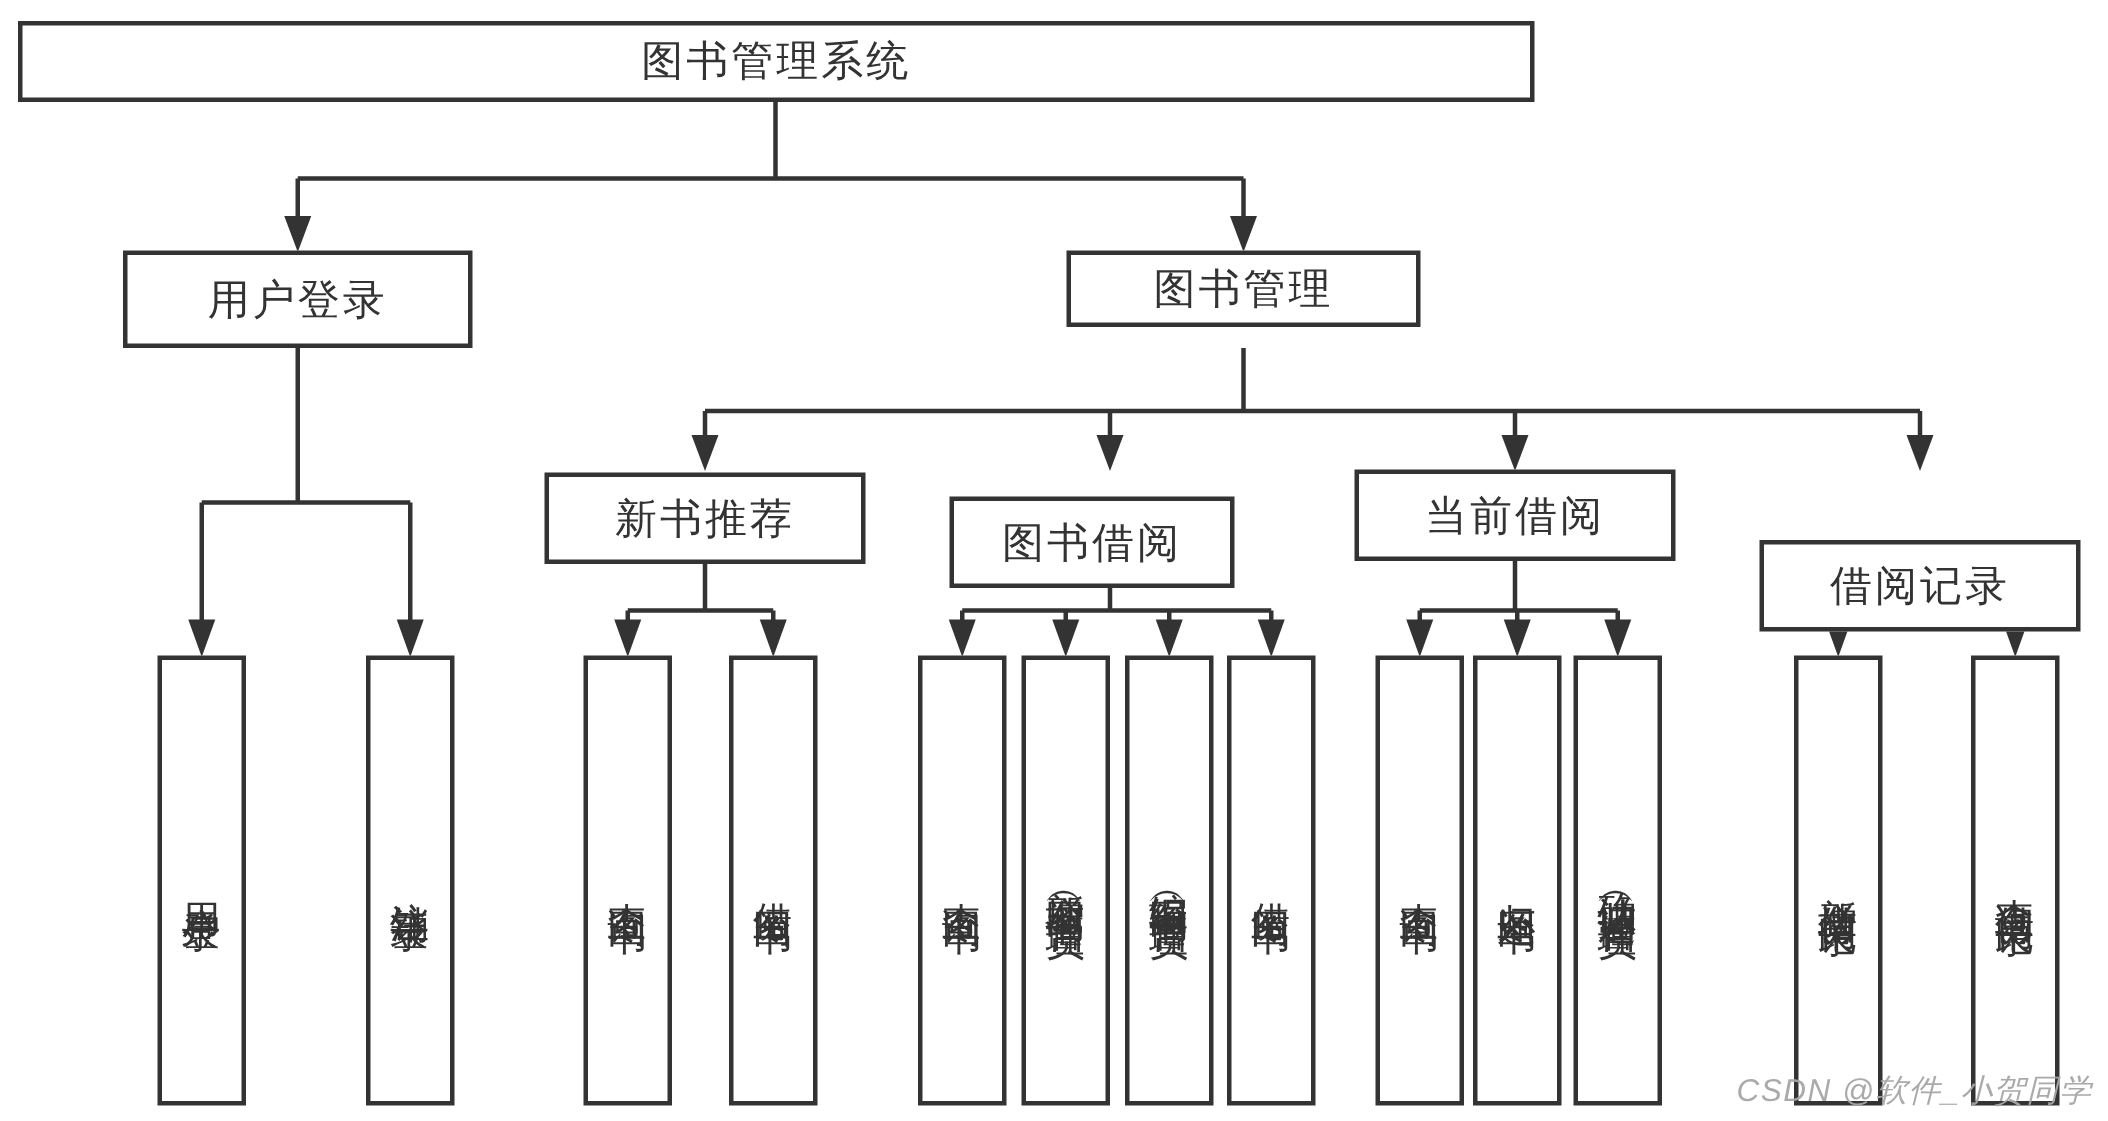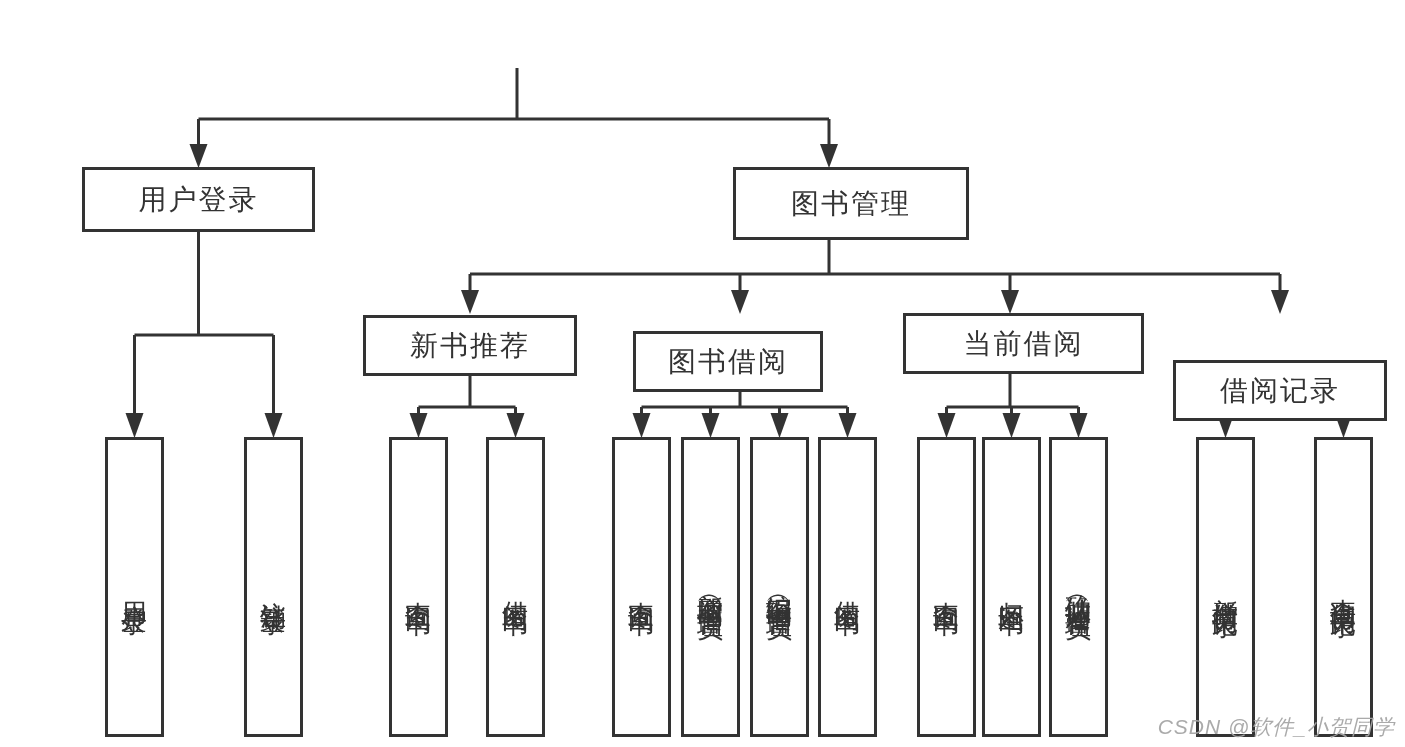--- a/index.html
+++ b/index.html
@@ -39,25 +39,25 @@
     text-orientation: mixed;
     font-size: 26px;
     letter-spacing: 3px;
     color: #333333;
     line-height: 1;
   }
   
   .n-root   { left: 12px;   top: 14px;  width: 1011px; height: 54px; }
   
   .n-login  { left: 82px;   top: 167px; width: 233px;  height: 65px; }
-  .n-mgmt   { left: 733px;  top: 167px; width: 236px;  height: 73px; }
+  .n-mgmt   { left: 711px;  top: 167px; width: 236px;  height: 51px; }
   
   .n-rec    { left: 363px;  top: 315px; width: 214px;  height: 61px; }
   .n-borrow { left: 633px;  top: 331px; width: 190px;  height: 61px; }
-  .n-cur    { left: 903px;  top: 313px; width: 241px;  height: 61px; }
+  .n-cur    { left: 903px;  top: 313px; width: 214px;  height: 61px; }
   .n-hist   { left: 1173px; top: 313px; width: 214px;  height: 61px; margin-top: 47px; }
   
   .leaf { top: 437px; width: 59px; height: 300px; }
   .l1  { left: 105px;  }
   .l2  { left: 244px;  }
   .l3  { left: 389px;  }
   .l4  { left: 486px;  }
   .l5  { left: 612px;  }
   .l6  { left: 681px;  }
   .l7  { left: 750px;  }
@@ -121,20 +121,23 @@
       <polygon points="770.5,413 788.5,413 779.5,438"></polygon>
       <polygon points="838.5,413 856.5,413 847.5,438"></polygon>
       <polygon points="937.5,413 955.5,413 946.5,438"></polygon>
       <polygon points="1002.5,413 1020.5,413 1011.5,438"></polygon>
       <polygon points="1069.5,413 1087.5,413 1078.5,438"></polygon>
       <polygon points="1216.5,413 1234.5,413 1225.5,438"></polygon>
       <polygon points="1334.5,413 1352.5,413 1343.5,438"></polygon>
     </g>
   </svg>
 
+  <div class="box n-root">
+    <span class="h-label">图书管理系统</span>
+  </div>
 
   <div class="box n-login">
     <span class="h-label">用户登录</span>
   </div>
   <div class="box n-mgmt">
     <span class="h-label">图书管理</span>
   </div>
 
   <div class="box n-rec">
     <span class="h-label">新书推荐</span>

